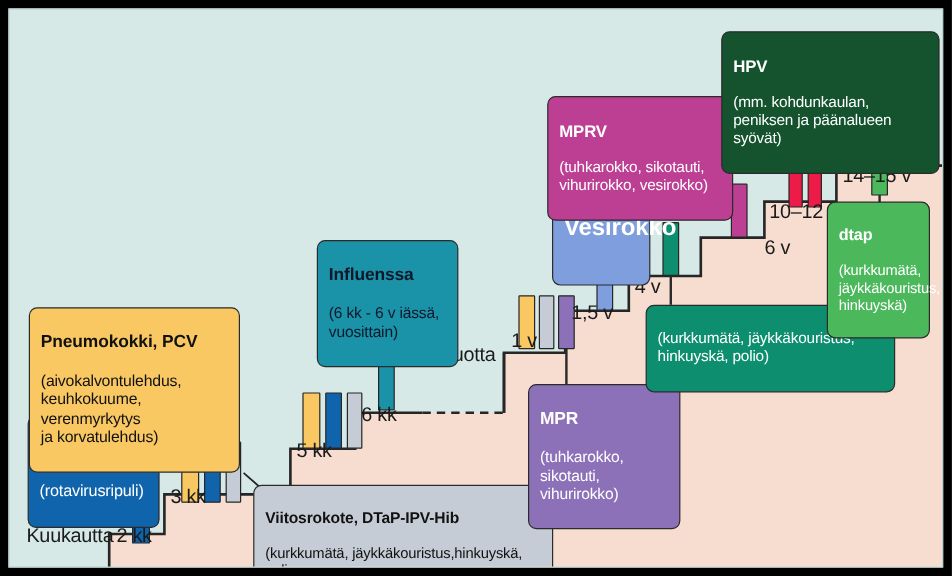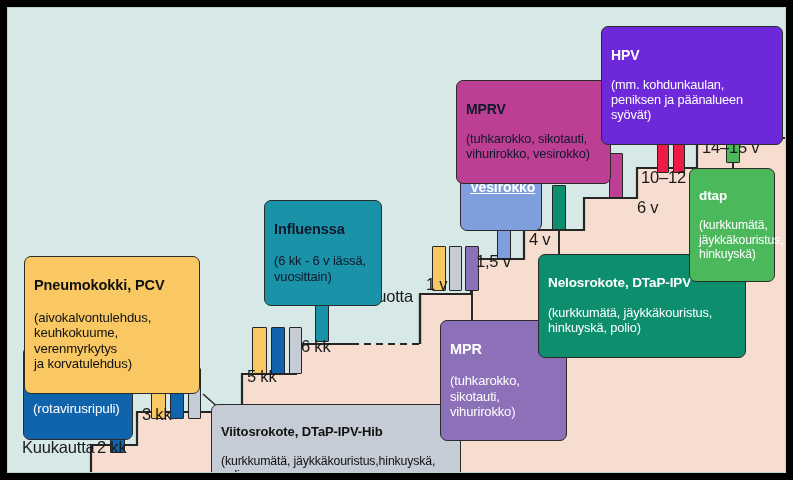--- a/index.html
+++ b/index.html
@@ -188,37 +188,36 @@
 vuosittain)</span>
     </div>
 
     <div class="box" style="left:432px; top:312px; width:127px; background:#8c70b8; color:#ffffff; font-size:13px;">
       <span class="t" style="font-size:14.5px;">MPR</span>
       <span class="s">(tuhkarokko, sikotauti,
 vihurirokko)</span>
     </div>
 
     <div class="box" style="left:452px; top:152px; width:82px; background:#7e9ede; color:#ffffff; font-size:13px; padding:3px 8px 4px 9px;">
-      <span class="t" style="font-size:14px;text-decoration:underline;">Vesirokko</span>
+      <span class="t" style="font-size:20px;">Vesirokko</span>
       <span class="s"></span>
     </div>
 
     <div class="box" style="left:530px; top:246px; width:208px; background:#0d8f6f; color:#ffffff; font-size:12.8px;">
-      <span class="t" style="font-size:13.5px;">Nelosrokote, DTaP-IPV</span>
       <span class="s">(kurkkumätä, jäykkäkouristus,
 hinkuyskä, polio)</span>
     </div>
 
-    <div class="box" style="left:448px; top:72px; width:155px; background:#bd3f94; color:#0f172a; font-size:12.8px;">
+    <div class="box" style="left:448px; top:72px; width:155px; background:#bd3f94; color:#ffffff; font-size:12.8px;">
       <span class="t" style="font-size:14px;">MPRV</span>
       <span class="s">(tuhkarokko, sikotauti,
 vihurirokko, vesirokko)</span>
     </div>
 
-    <div class="box" style="left:593px; top:18px; width:182px; background:#6d28d9; color:#ffffff; font-size:12.8px;">
+    <div class="box" style="left:593px; top:18px; width:182px; background:#14532d; color:#ffffff; font-size:12.8px;">
       <span class="t" style="font-size:14px;">HPV</span>
       <span class="s">(mm. kohdunkaulan,
 peniksen ja päänalueen syövät)</span>
     </div>
 
     <div class="box" style="left:681px; top:160px; width:86px; background:#4cb85c; color:#ffffff; font-size:12.2px;">
       <span class="t" style="font-size:13.5px;">dtap</span>
       <span class="s">(kurkkumätä,
 jäykkäkouristus,
 hinkuyskä)</span>

